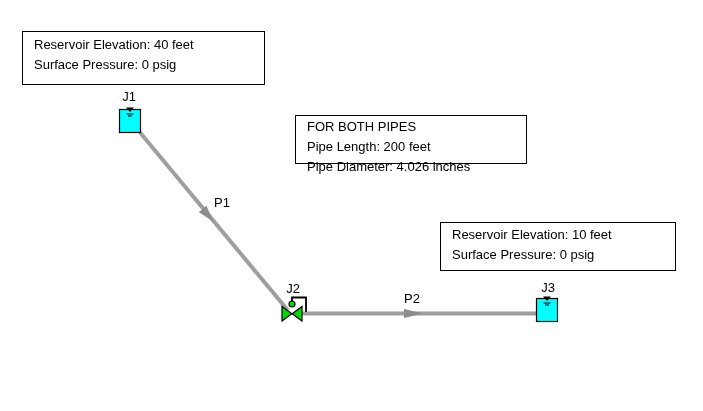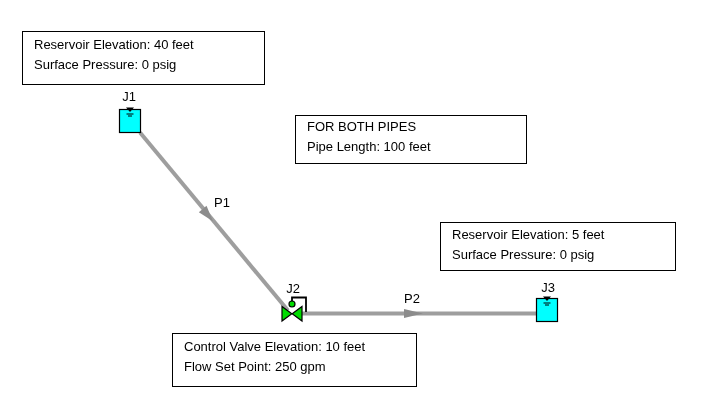--- a/index.html
+++ b/index.html
@@ -66,26 +66,23 @@
     <text class="node-label" x="412" y="303">P2</text>
   </svg>
 
   <div class="note" id="note-j1">
     <div>Reservoir Elevation: 40 feet</div>
     <div>Surface Pressure: 0 psig</div>
   </div>
 
   <div class="note" id="note-pipes">
     <div>FOR BOTH PIPES</div>
-    <div>Pipe Length: 100 feet</div>
+    <div>Pipe Length: 200 feet</div>
+    <div>Pipe Diameter: 4.026 inches</div>
   </div>
 
   <div class="note" id="note-j3">
-    <div>Reservoir Elevation: 5 feet</div>
+    <div>Reservoir Elevation: 10 feet</div>
     <div>Surface Pressure: 0 psig</div>
   </div>
 
-  <div class="note" id="note-valve">
-    <div>Control Valve Elevation: 10 feet</div>
-    <div>Flow Set Point: 250 gpm</div>
-  </div>
 
 </div>
 
 </body></html>

